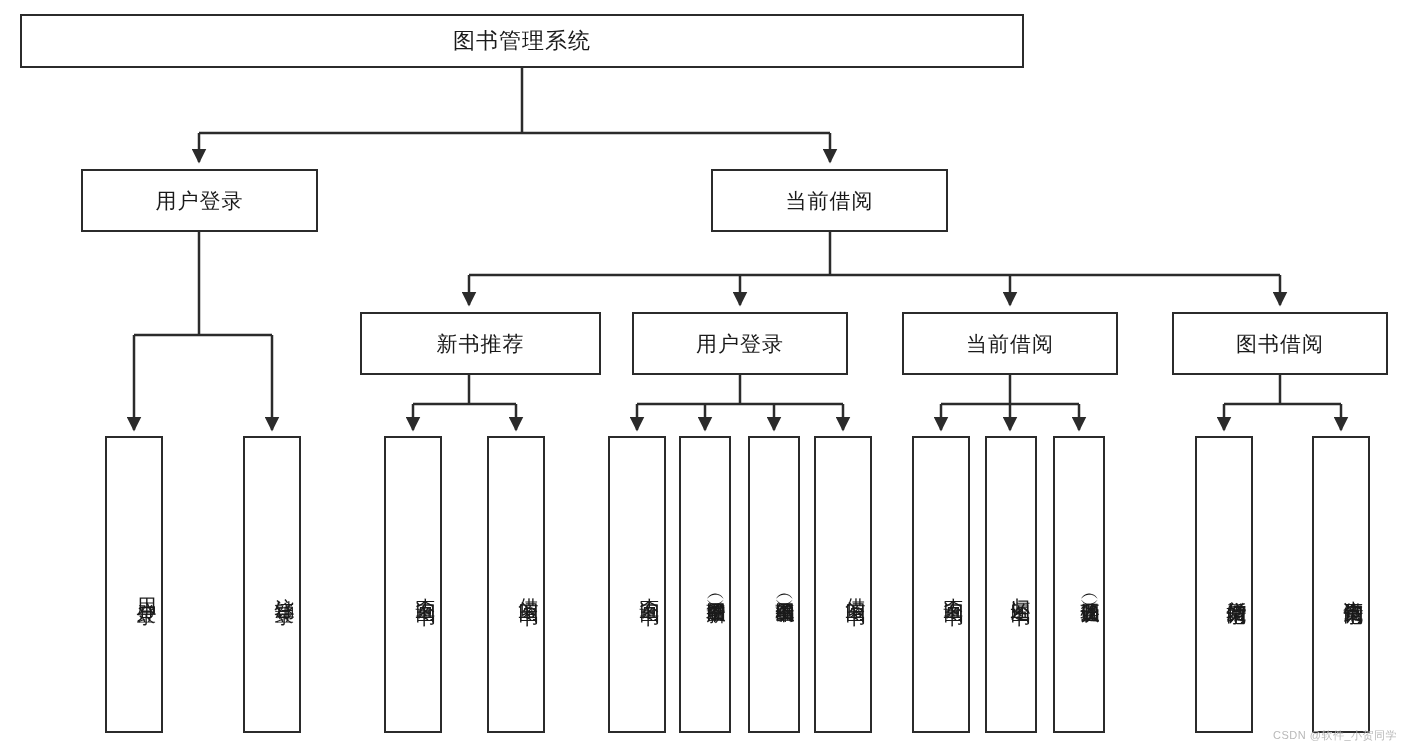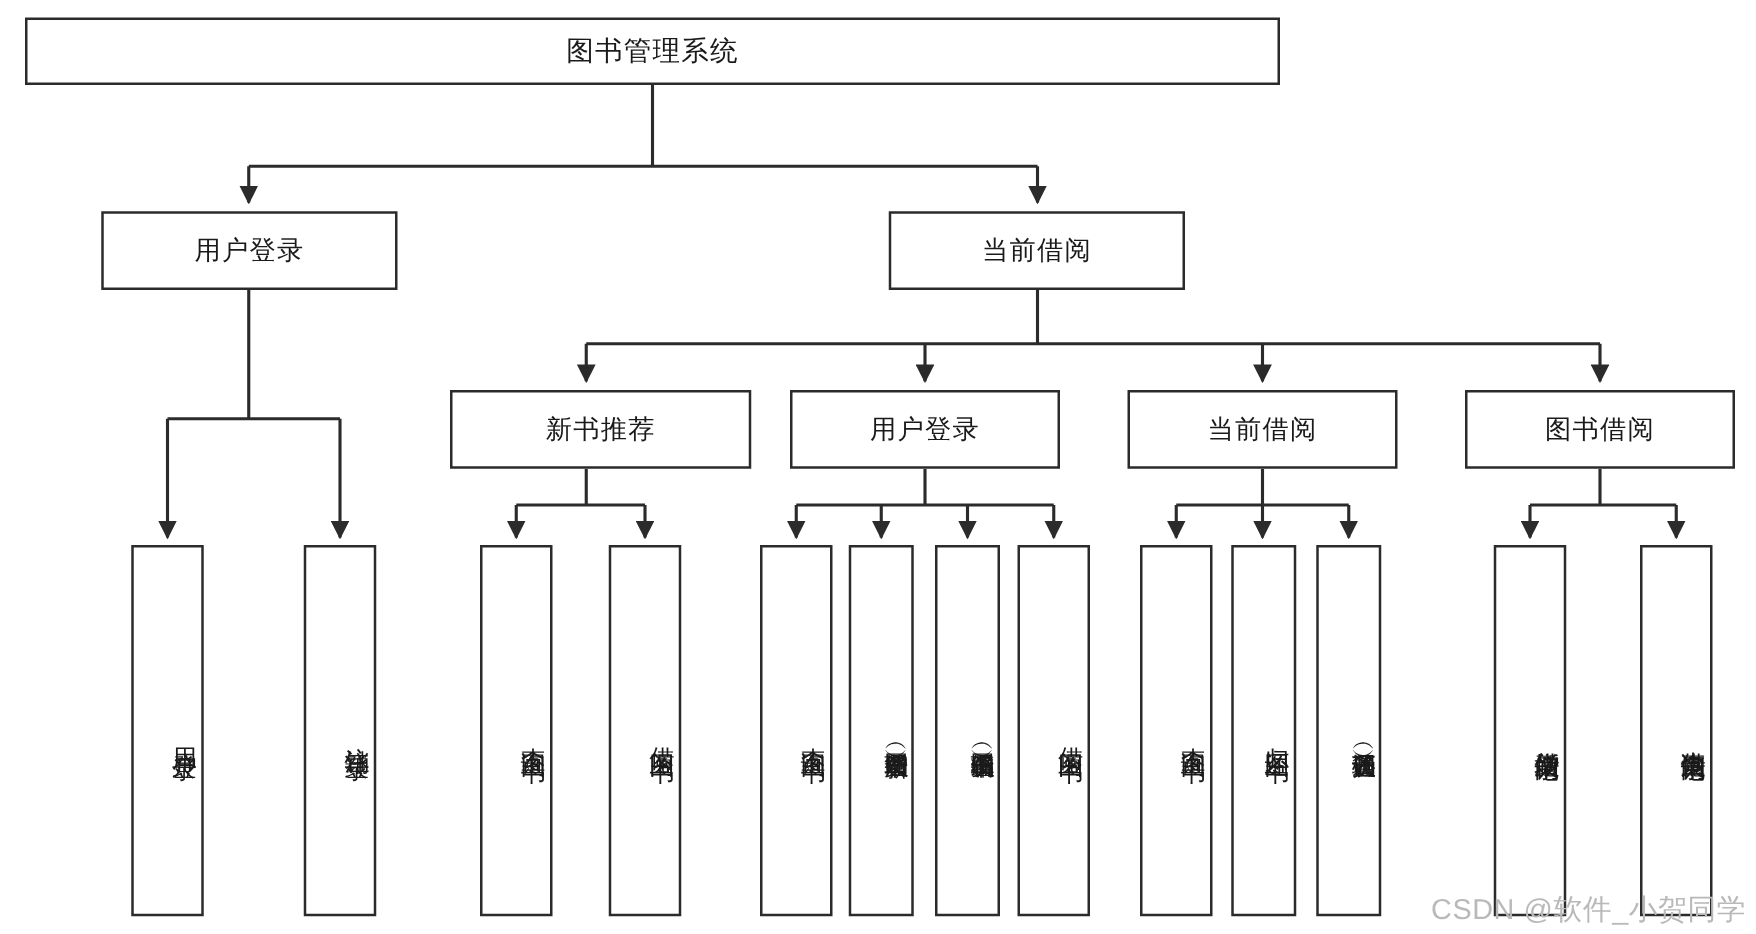--- a/index.html
+++ b/index.html
@@ -58,21 +58,21 @@
   .node.v .vtext {
     writing-mode: vertical-rl;
     text-orientation: upright;
     display: block;
     white-space: nowrap;
   }
   .watermark {
     position: absolute;
     right: 8px;
     bottom: 4px;
-    font-size: 23px;
+    font-size: 11px;
     color: #b9b9b9;
     letter-spacing: 0.5px;
     z-index: 5;
     white-space: nowrap;
   }
 </style>
 </head>
 <body>
 
 <div id="canvas">

